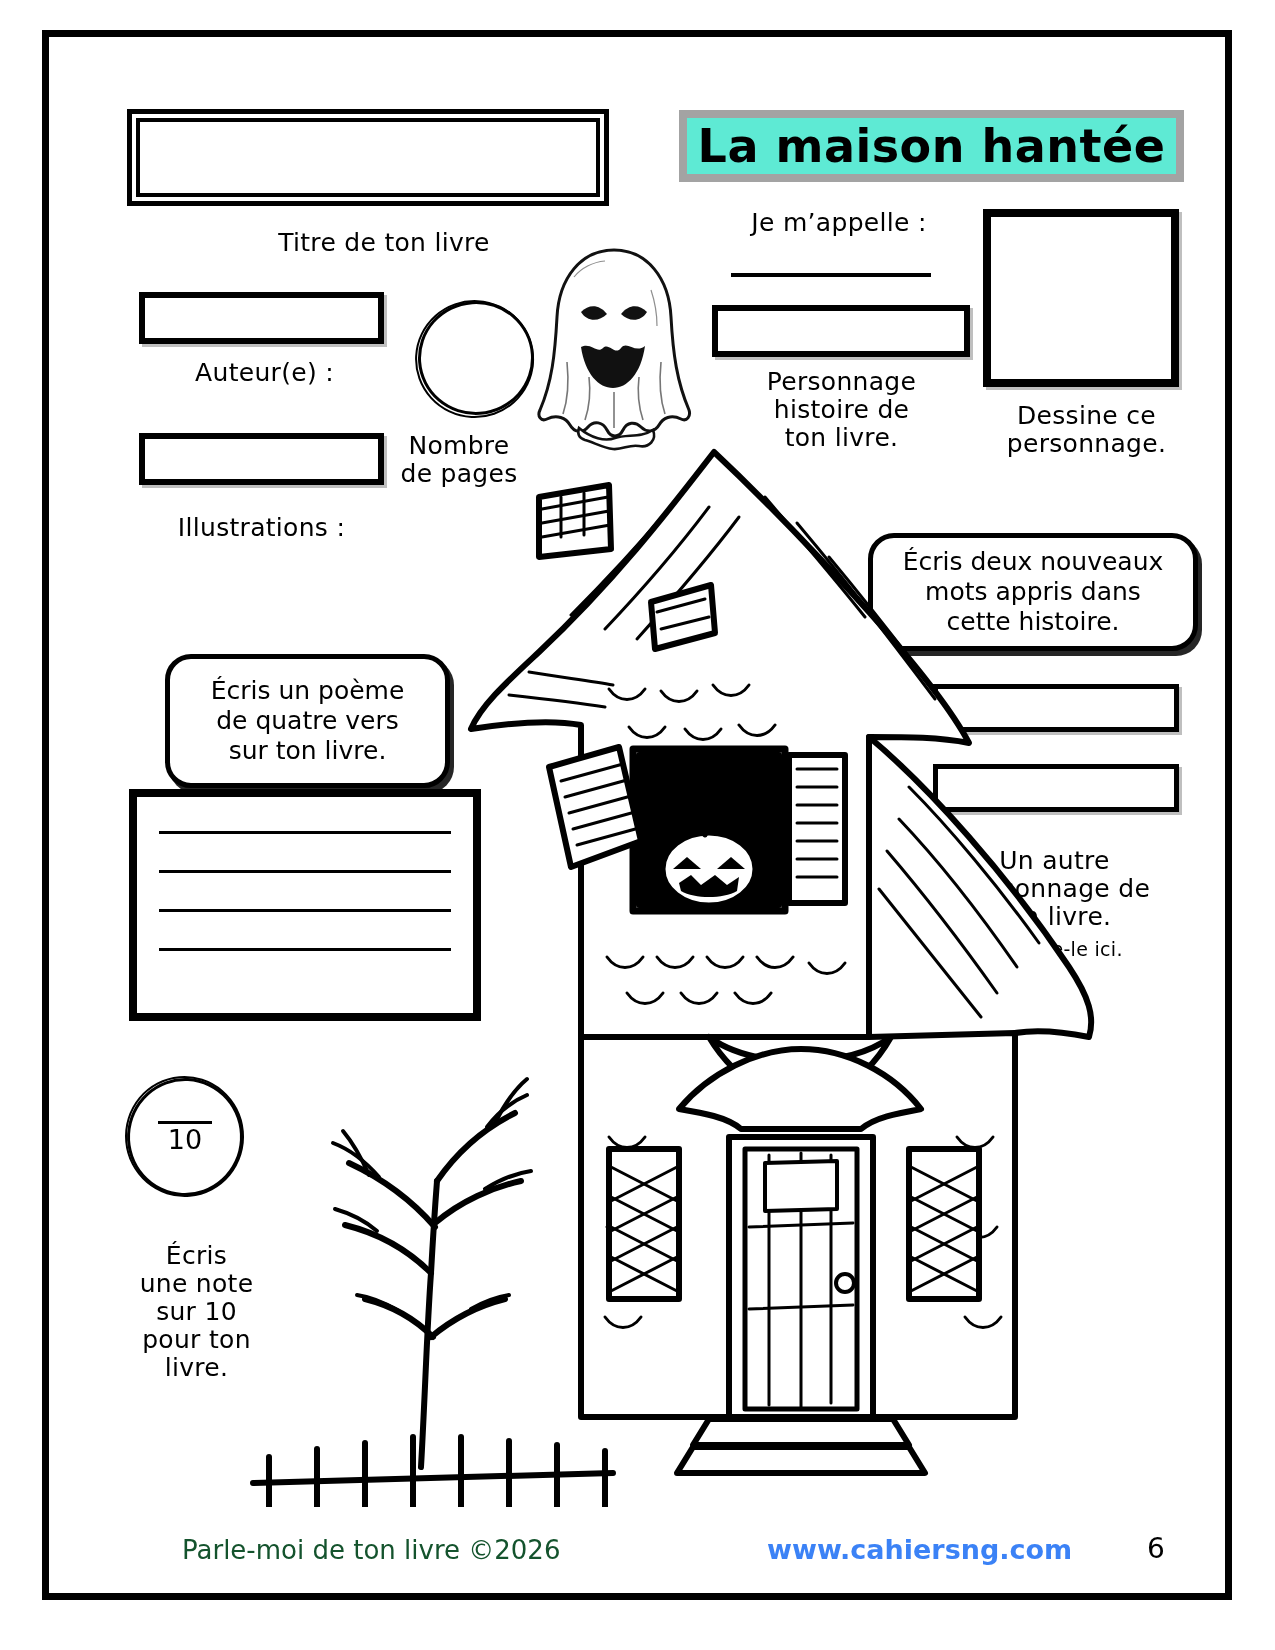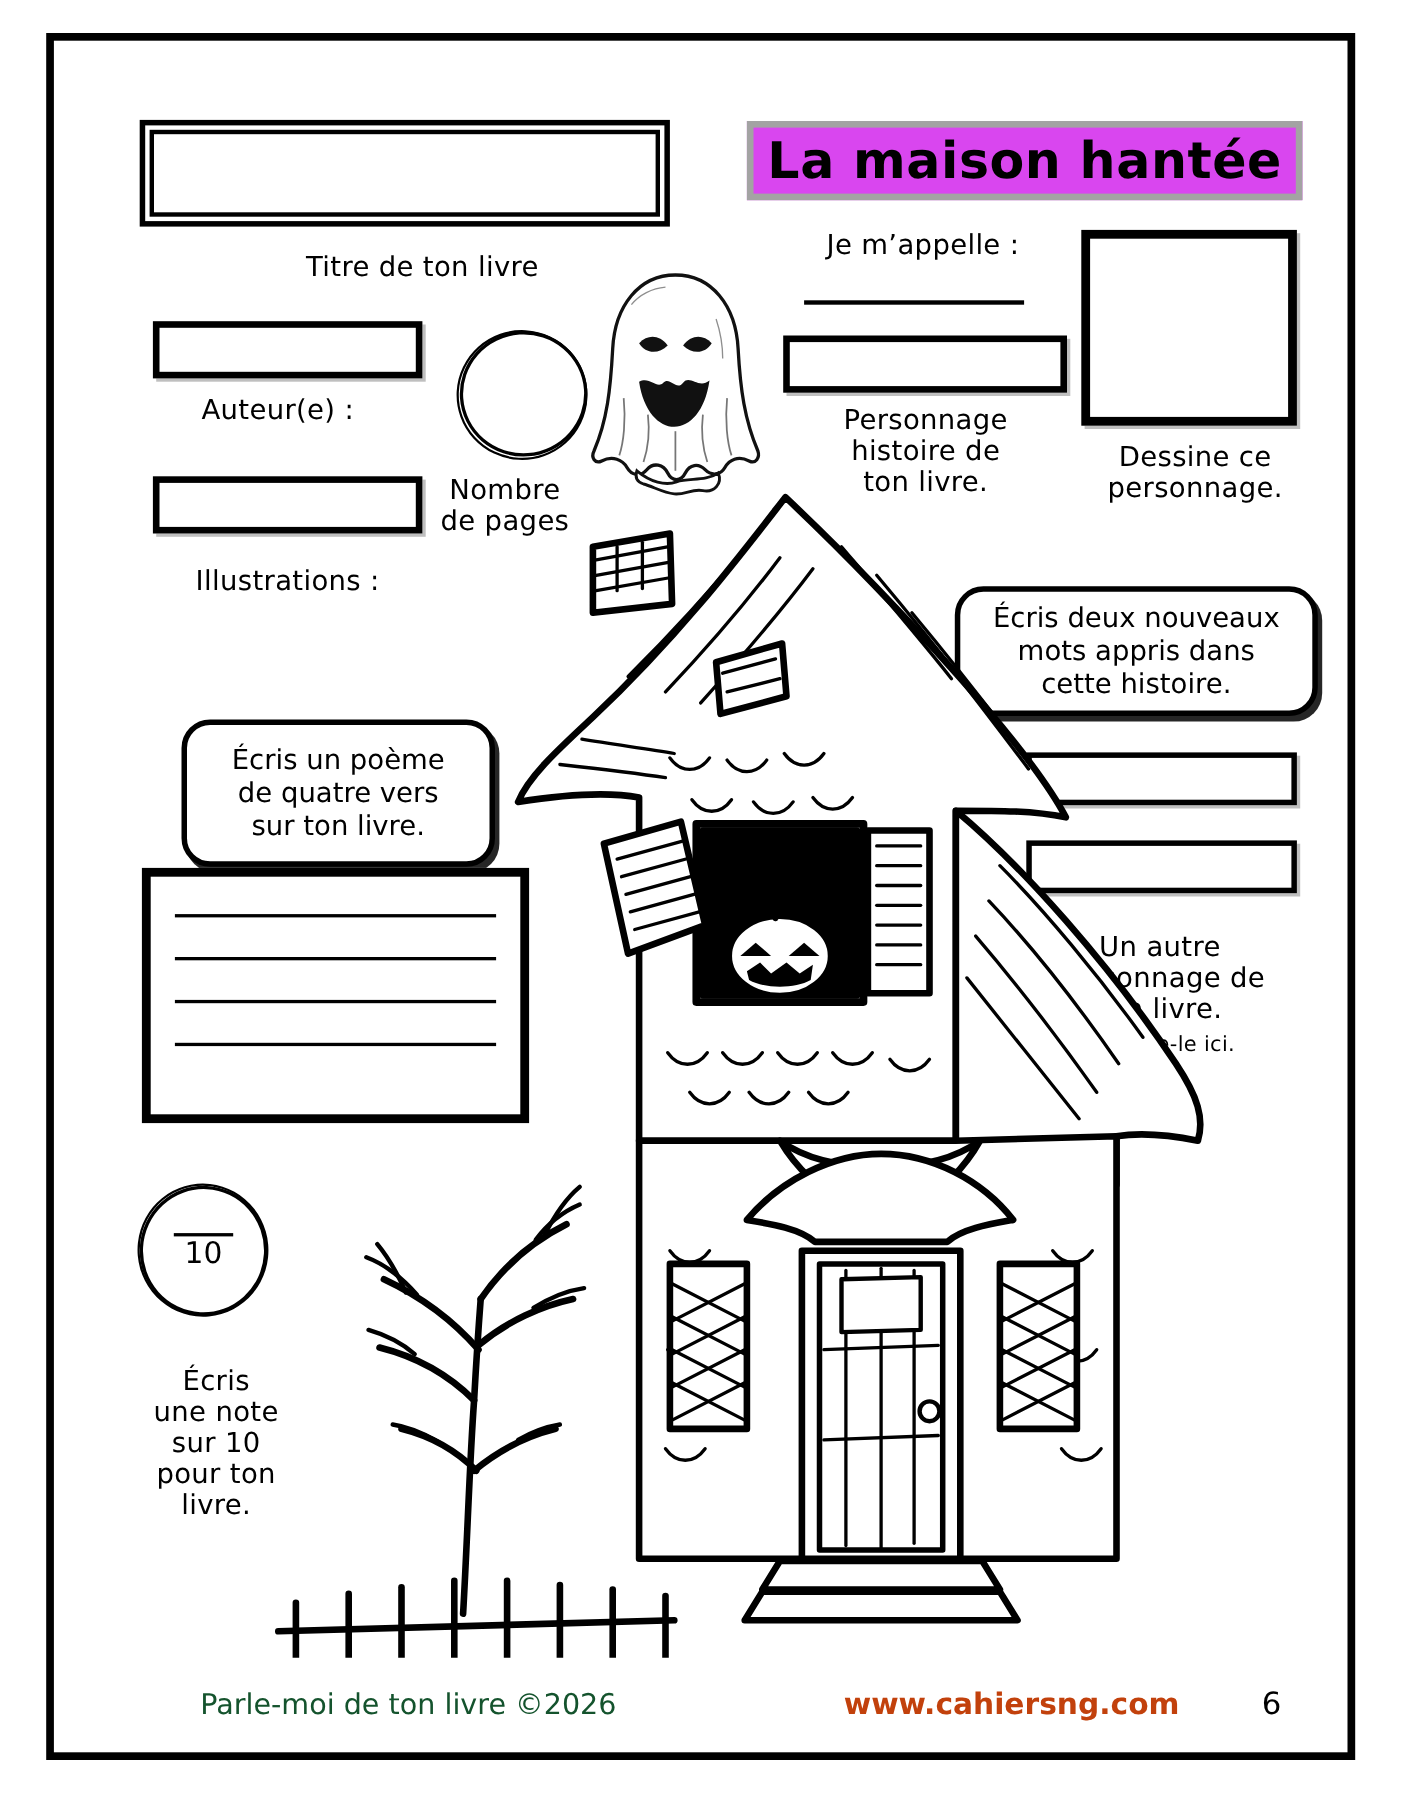--- a/index.html
+++ b/index.html
@@ -16,21 +16,21 @@
   .label{
     font-family:"DejaVu Sans","Liberation Sans",sans-serif;
     font-size:25px;line-height:1.12;text-align:center;color:#000;
     letter-spacing:.3px;
   }
   .label.small{font-size:19px;}
 
   
   .title-banner{
     left:630px;top:73px;width:505px;height:72px;
-    border:6px solid #a3a3a3;box-sizing:border-box;background:#d946ef;
+    border:8px solid #a3a3a3;box-sizing:border-box;background:#5eead4;
     display:flex;align-items:center;justify-content:center;
   }
   .title-banner .txt{
     font-size:46px;font-weight:bold;letter-spacing:.5px;white-space:nowrap;
   }
 
   
   .dbl-box{
     left:78px;top:72px;width:482px;height:97px;
     border:5px solid #000;box-sizing:border-box;padding:4px;background:#fff;
@@ -82,33 +82,33 @@
   
   .lined-box{
     left:80px;top:752px;width:352px;height:232px;
     border:8px solid #000;box-sizing:border-box;background:#fff;
     padding:34px 22px 12px 22px;
   }
   .lined-box .line{height:0;border-top:3px solid #000;margin-bottom:36px;}
 
   
   .lb-title{left:140px;top:192px;width:390px;}
-  .lb-author{left:66px;top:322px;width:275px;}
+  .lb-author{left:78px;top:322px;width:275px;}
   .lb-illus{left:60px;top:462px;width:305px;margin-top:15px;}
   .lb-pages{left:330px;top:395px;width:160px;}
   .lb-name{left:640px;top:172px;width:300px;}
   .lb-perso{left:665px;top:331px;width:255px;}
   .lb-dessine{left:930px;top:365px;width:215px;}
   .lb-autre{left:888px;top:810px;width:235px;}
   .lb-autre-sub{left:888px;top:902px;width:235px;}
   .lb-note{left:60px;top:1205px;width:175px;}
 
   
   .footer-left{left:133px;top:1498px;font-size:26px;color:#14532d;white-space:nowrap;}
-  .footer-site{left:718px;top:1497px;font-size:27px;color:#c2410c;font-weight:bold;white-space:nowrap;}
+  .footer-site{left:718px;top:1497px;font-size:27px;color:#3b82f6;font-weight:bold;white-space:nowrap;}
   .footer-page{left:1098px;top:1495px;font-size:28px;color:#000;}
 
   
   .art{position:absolute;}
 </style>
 </head>
 <body>
 
 <div class="page-frame">
 

